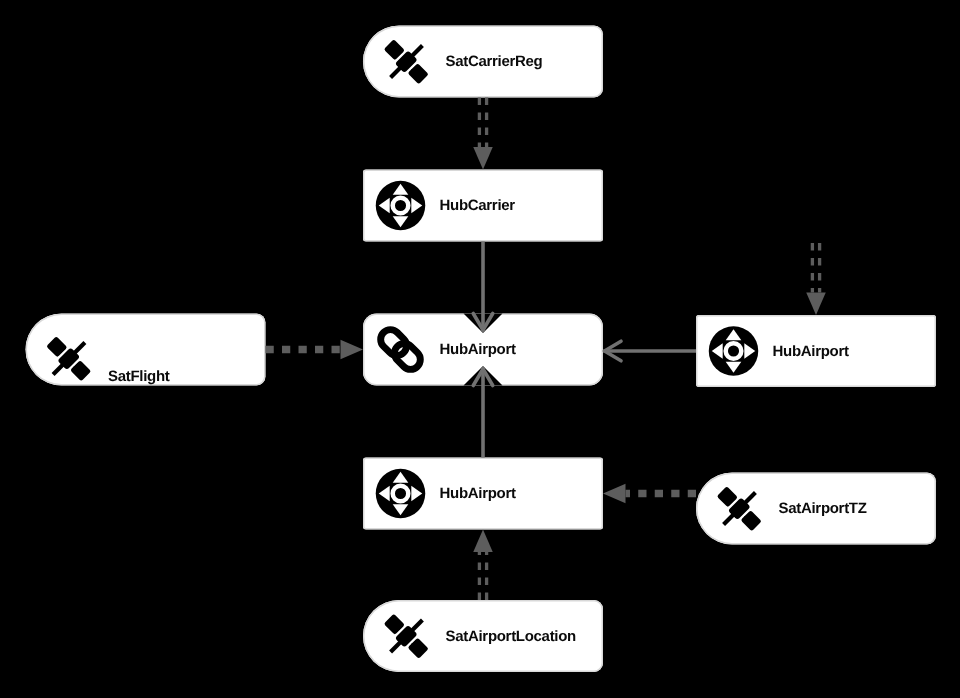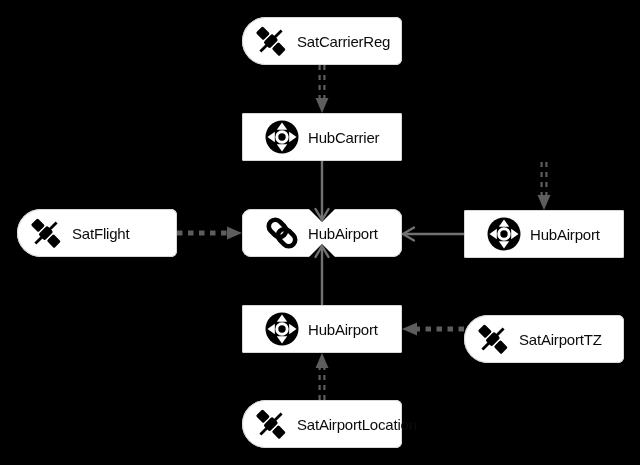--- a/index.html
+++ b/index.html
@@ -1,28 +1,28 @@
 <!DOCTYPE html>
 <html><head>
 <meta charset="utf-8">
 <style>
   html,body{margin:0;padding:0;background:#000;}
   .canvas{position:relative;width:640px;height:465px;background:#000;overflow:hidden;
           font-family:"Liberation Sans",sans-serif;}
   .nodes-layer{position:absolute;inset:0;z-index:1;}
   .edges-layer{position:absolute;inset:0;z-index:2;pointer-events:none;}
   .node{position:absolute;width:160px;height:48px;background:#fff;box-sizing:border-box;
-        display:flex;align-items:center;gap:8px;padding-left:22px;cursor:pointer;
+        display:flex;align-items:center;gap:8px;padding-left:7px;cursor:pointer;
         box-shadow:0 0 0 1px #d8d8d8 inset;}
   .kind-satellite{border-radius:24px 6px 6px 24px;padding-left:11px;}
   .kind-hub{border-radius:2px;}
   .kind-link{border-radius:9px;}
   .icon{width:36px;height:36px;flex:0 0 36px;display:flex;align-items:center;justify-content:center;}
   .icon svg{width:36px;height:36px;display:block;}
-  .label{font-size:15px;font-weight:normal;color:#0b0b0b;letter-spacing:-0.2px;white-space:nowrap;}
+  .label{font-size:10px;font-weight:bold;color:#0b0b0b;letter-spacing:-0.2px;white-space:nowrap;}
 </style>
 </head>
 <body>
 
 <div class="canvas">
   <div class="nodes-layer">
       <div class="node kind-satellite" style="left: 242px; top: 17px;">
         <span class="icon">
           <svg viewBox="0 0 36 36">
       <g transform="rotate(45 18 18)">
@@ -42,21 +42,21 @@
       <circle cx="18" cy="18" r="16.5" fill="#000000"></circle>
       <circle cx="18" cy="18" r="5.2" fill="#000000" stroke="#fff" stroke-width="3"></circle>
       <polygon points="18,3.5 23.2,10.8 12.8,10.8" fill="#fff"></polygon>
       <polygon points="18,32.5 23.2,25.2 12.8,25.2" fill="#fff"></polygon>
       <polygon points="3.5,18 10.8,12.8 10.8,23.2" fill="#fff"></polygon>
       <polygon points="32.5,18 25.2,12.8 25.2,23.2" fill="#fff"></polygon>
     </svg>
         </span>
         <span class="label">HubCarrier</span>
       </div>
-      <div class="node kind-satellite" style="left: 17px; top: 209px;">
+      <div class="node kind-satellite" style="left: 17px; top: 209px; align-items: flex-end;">
         <span class="icon">
           <svg viewBox="0 0 36 36">
       <g transform="rotate(45 18 18)">
         <rect x="1.5" y="13.5" width="10.5" height="9.5" rx="1.5" fill="#000000"></rect>
         <rect x="24" y="13.5" width="10.5" height="9.5" rx="1.5" fill="#000000"></rect>
         <rect x="13.5" y="12" width="9" height="12.5" rx="2" fill="#000000"></rect>
         <rect x="16.6" y="3" width="2.8" height="30" fill="#000000"></rect>
       </g>
       <path d="M 21 23 L 30 25.5 L 25.5 31 Z" fill="#000000"></path>
     </svg>

